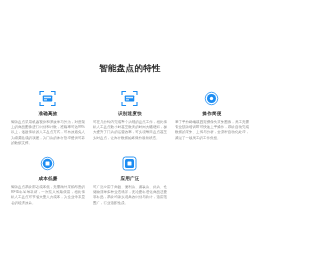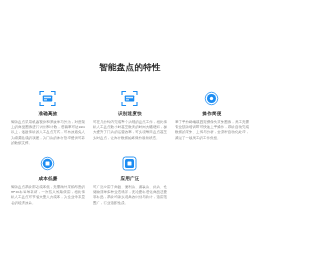--- a/index.html
+++ b/index.html
@@ -20,21 +20,20 @@
     height: 260px;
     background: #ffffff;
     box-sizing: border-box;
     padding: 0;
   }
   .section {
     position: absolute;
     left: 0;
     top: 62px;
     width: 260px;
-    font-family: Liberation Mono, monospace;
   }
   .section-title {
     text-align: center;
     font-size: 8.5px;
     line-height: 12px;
     font-weight: bold;
     color: #2b2b2b;
     letter-spacing: 0.3px;
     margin: 0 0 16px 0;
     padding: 0;

